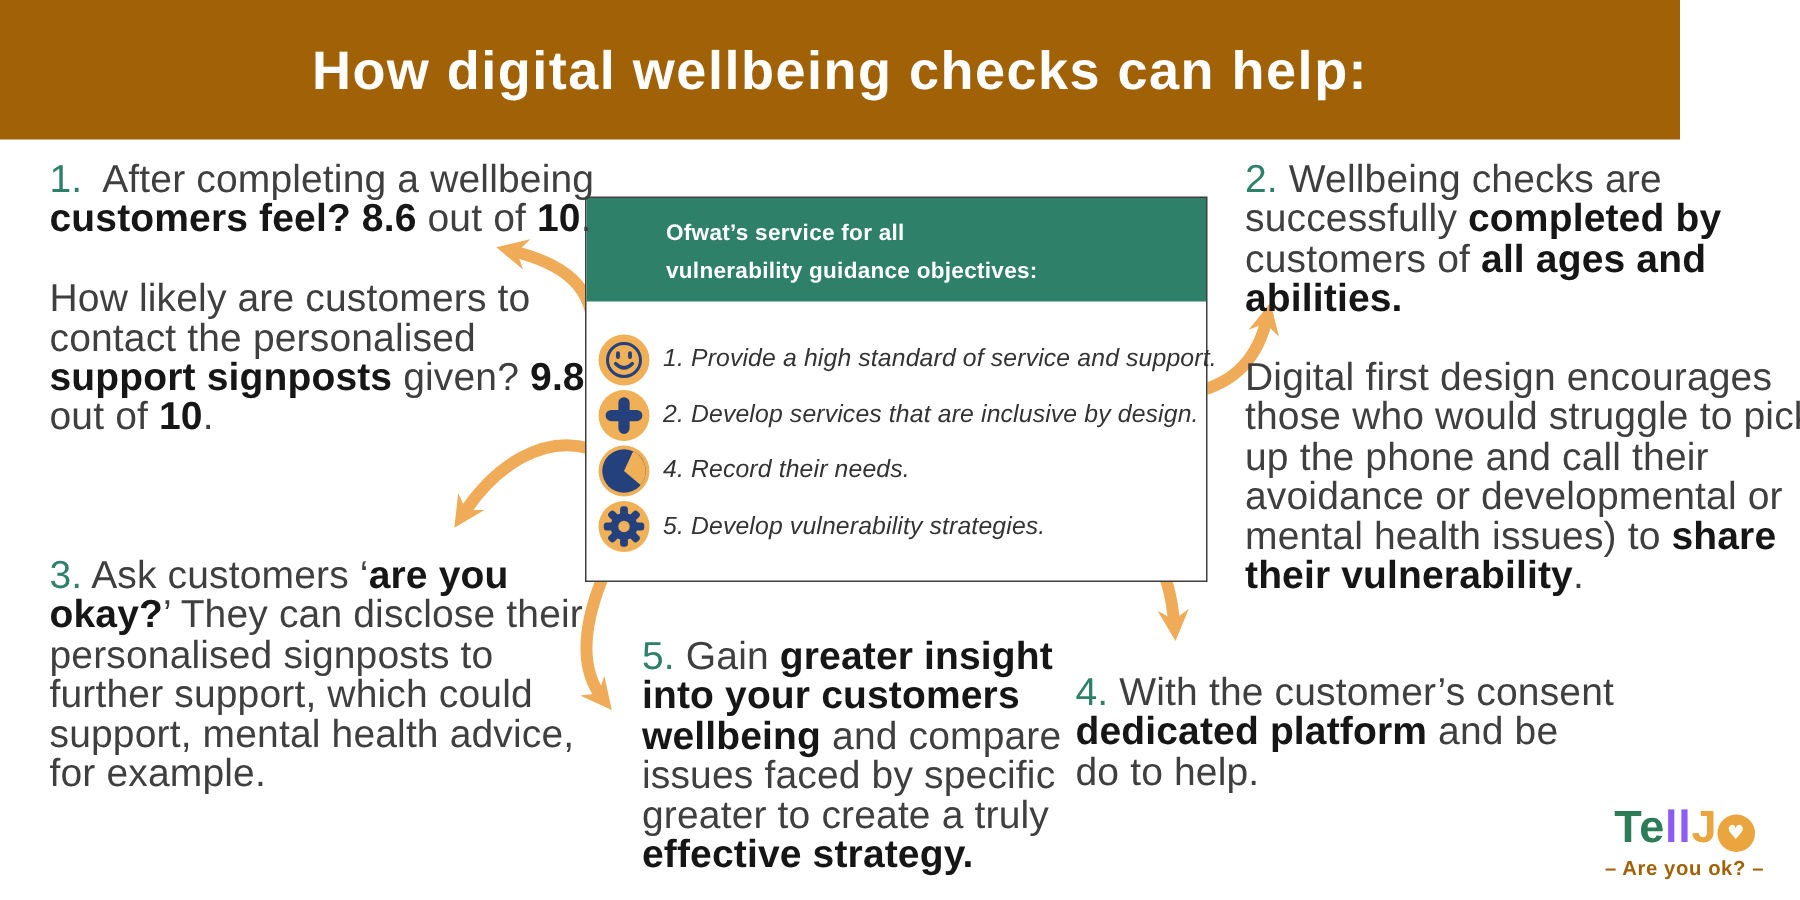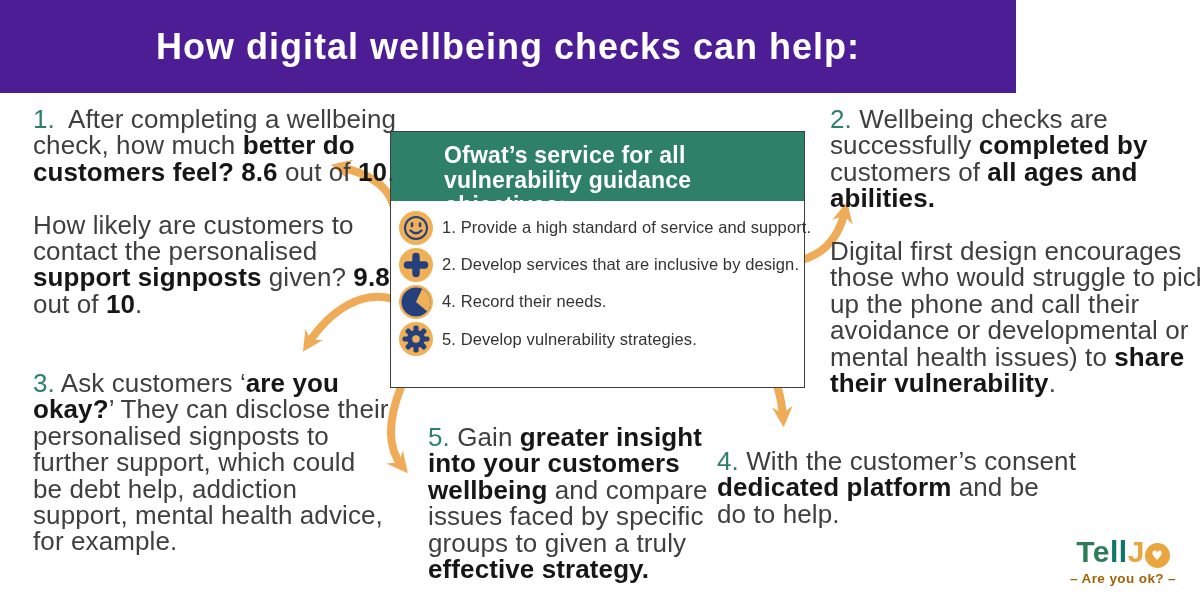--- a/index.html
+++ b/index.html
@@ -1,52 +1,52 @@
 <!DOCTYPE html>
 <html><head>
 <meta charset="utf-8">
 <style>
   * { margin:0; padding:0; box-sizing:border-box; }
   html,body { width:1200px; height:600px; background:#ffffff; overflow:hidden; }
   body { font-family:"Liberation Sans", sans-serif; position:relative; }
 
-  .banner { position:absolute; top:0; left:0; width:1016px; height:93px;
-    background:#4c1d95; }
+  .banner { position:absolute; top:0; left:0; width:1120px; height:93px;
+    background:#a16207; }
   .banner h1 { color:#ffffff; font-size:36px; font-weight:700; letter-spacing:1px;
     text-align:center; line-height:93px; }
 
   .note { position:absolute; font-size:26px; color:#3f3f3f; letter-spacing:.1px; }
   .line { height:26.4px; line-height:26.4px; white-space:pre; }
   .seg.b { font-weight:700; color:#161616; }
   .seg.g { color:#2e8168; }
 
   .note1 { left:33px; top:106px; }
   .note3 { left:33px; top:370px; }
   .note2 { left:830px; top:106px; }
   .note5 { left:428px; top:424px; }
   .note4 { left:717px; top:448px; }
 
   .obox { position:absolute; left:390px; top:131px; width:415px; height:257px;
     background:#ffffff; border:1.5px solid #3e3e3e; }
   .obox-header { background:#2e8168; height:69px; padding:11px 10px 0 53px; }
-  .obox-header div { color:#ffffff; font-weight:700; font-size:23px; line-height:25px;
+  .obox-header div { color:#ffffff; font-weight:700; font-size:15px; line-height:25px;
     letter-spacing:.2px; }
-  .obox-list { padding:8px 0 0 8px; }
+  .obox-list { padding:20px 0 0 8px;font-style:italic; }
   .obj-row { display:flex; align-items:center; height:37.2px; gap:9px; }
   .icon-circle { width:34px; height:34px; border-radius:50%; background:#f0b057;
     flex:0 0 34px; display:flex; align-items:center; justify-content:center; }
   .obj-text { font-size:16.5px; color:#333333; letter-spacing:.1px; white-space:nowrap; }
 
   .arrows { position:absolute; left:0; top:0; width:1200px; height:600px;
     pointer-events:none; }
 
   .logo { position:absolute; left:1048px; top:537px; width:150px; text-align:center; }
   .brand { font-size:30px; font-weight:700; letter-spacing:.5px; line-height:30px; }
   .brand .te { color:#2b7c57; }
-  .brand .ll { color:#0f766e; }
+  .brand .ll { color:#8b5cf6; }
   .brand .j  { color:#eaa53e; }
   .brand .o-circle { display:inline-block; width:25px; height:25px; border-radius:50%;
     background:#eaa53e; color:#ffffff; font-size:13px; line-height:25px;
     vertical-align:2px; font-family:"DejaVu Sans", sans-serif; text-align:center; }
   .tagline { font-size:13.5px; font-weight:700; color:#a16207; letter-spacing:.4px;
     margin-top:3px; }
 </style>
 </head>
 <body>
 
@@ -125,21 +125,20 @@
         </svg>
       </span>
       <span class="obj-text">5. Develop vulnerability strategies.</span>
     </div>
 
   </div>
 </div>
 
 <div class="note note1">
     <div class="line"><span class="seg g">1.</span><span class="seg">  After completing a wellbeing</span></div>
-    <div class="line"><span class="seg">check, how much </span><span class="seg b">better do</span></div>
     <div class="line"><span class="seg b">customers feel? 8.6</span><span class="seg"> out of </span><span class="seg b">10</span><span class="seg">.</span></div>
     <div class="line"></div>
     <div class="line"><span class="seg">How likely are customers to</span></div>
     <div class="line"><span class="seg">contact the personalised</span></div>
     <div class="line"><span class="seg b">support signposts</span><span class="seg"> given? </span><span class="seg b">9.8</span></div>
     <div class="line"><span class="seg">out of </span><span class="seg b">10</span><span class="seg">.</span></div>
   </div>
 <div class="note note2">
     <div class="line"><span class="seg g">2.</span><span class="seg"> Wellbeing checks are</span></div>
     <div class="line"><span class="seg">successfully </span><span class="seg b">completed by</span></div>
@@ -151,30 +150,29 @@
     <div class="line"><span class="seg">up the phone and call their</span></div>
     <div class="line"><span class="seg">avoidance or developmental or</span></div>
     <div class="line"><span class="seg">mental health issues) to </span><span class="seg b">share</span></div>
     <div class="line"><span class="seg b">their vulnerability</span><span class="seg">.</span></div>
   </div>
 <div class="note note3">
     <div class="line"><span class="seg g">3.</span><span class="seg"> Ask customers ‘</span><span class="seg b">are you</span></div>
     <div class="line"><span class="seg b">okay?</span><span class="seg">’ They can disclose their</span></div>
     <div class="line"><span class="seg">personalised signposts to</span></div>
     <div class="line"><span class="seg">further support, which could</span></div>
-    <div class="line"><span class="seg">be debt help, addiction</span></div>
     <div class="line"><span class="seg">support, mental health advice,</span></div>
     <div class="line"><span class="seg">for example.</span></div>
   </div>
 <div class="note note5">
     <div class="line"><span class="seg g">5.</span><span class="seg"> Gain </span><span class="seg b">greater insight</span></div>
     <div class="line"><span class="seg b">into your customers</span></div>
     <div class="line"><span class="seg b">wellbeing</span><span class="seg"> and compare</span></div>
     <div class="line"><span class="seg">issues faced by specific</span></div>
-    <div class="line"><span class="seg">groups to given a truly</span></div>
+    <div class="line"><span class="seg">greater to create a truly</span></div>
     <div class="line"><span class="seg b">effective strategy.</span></div>
   </div>
 <div class="note note4">
     <div class="line"><span class="seg g">4.</span><span class="seg"> With the customer’s consent</span></div>
     <div class="line"><span class="seg b">dedicated platform</span><span class="seg"> and be</span></div>
     <div class="line"><span class="seg">do to help.</span></div>
   </div>
 
 <div class="logo">
   <div class="brand"><span class="te">Te</span><span class="ll">ll</span><span class="j">J</span><span class="o-circle">♥</span></div>

